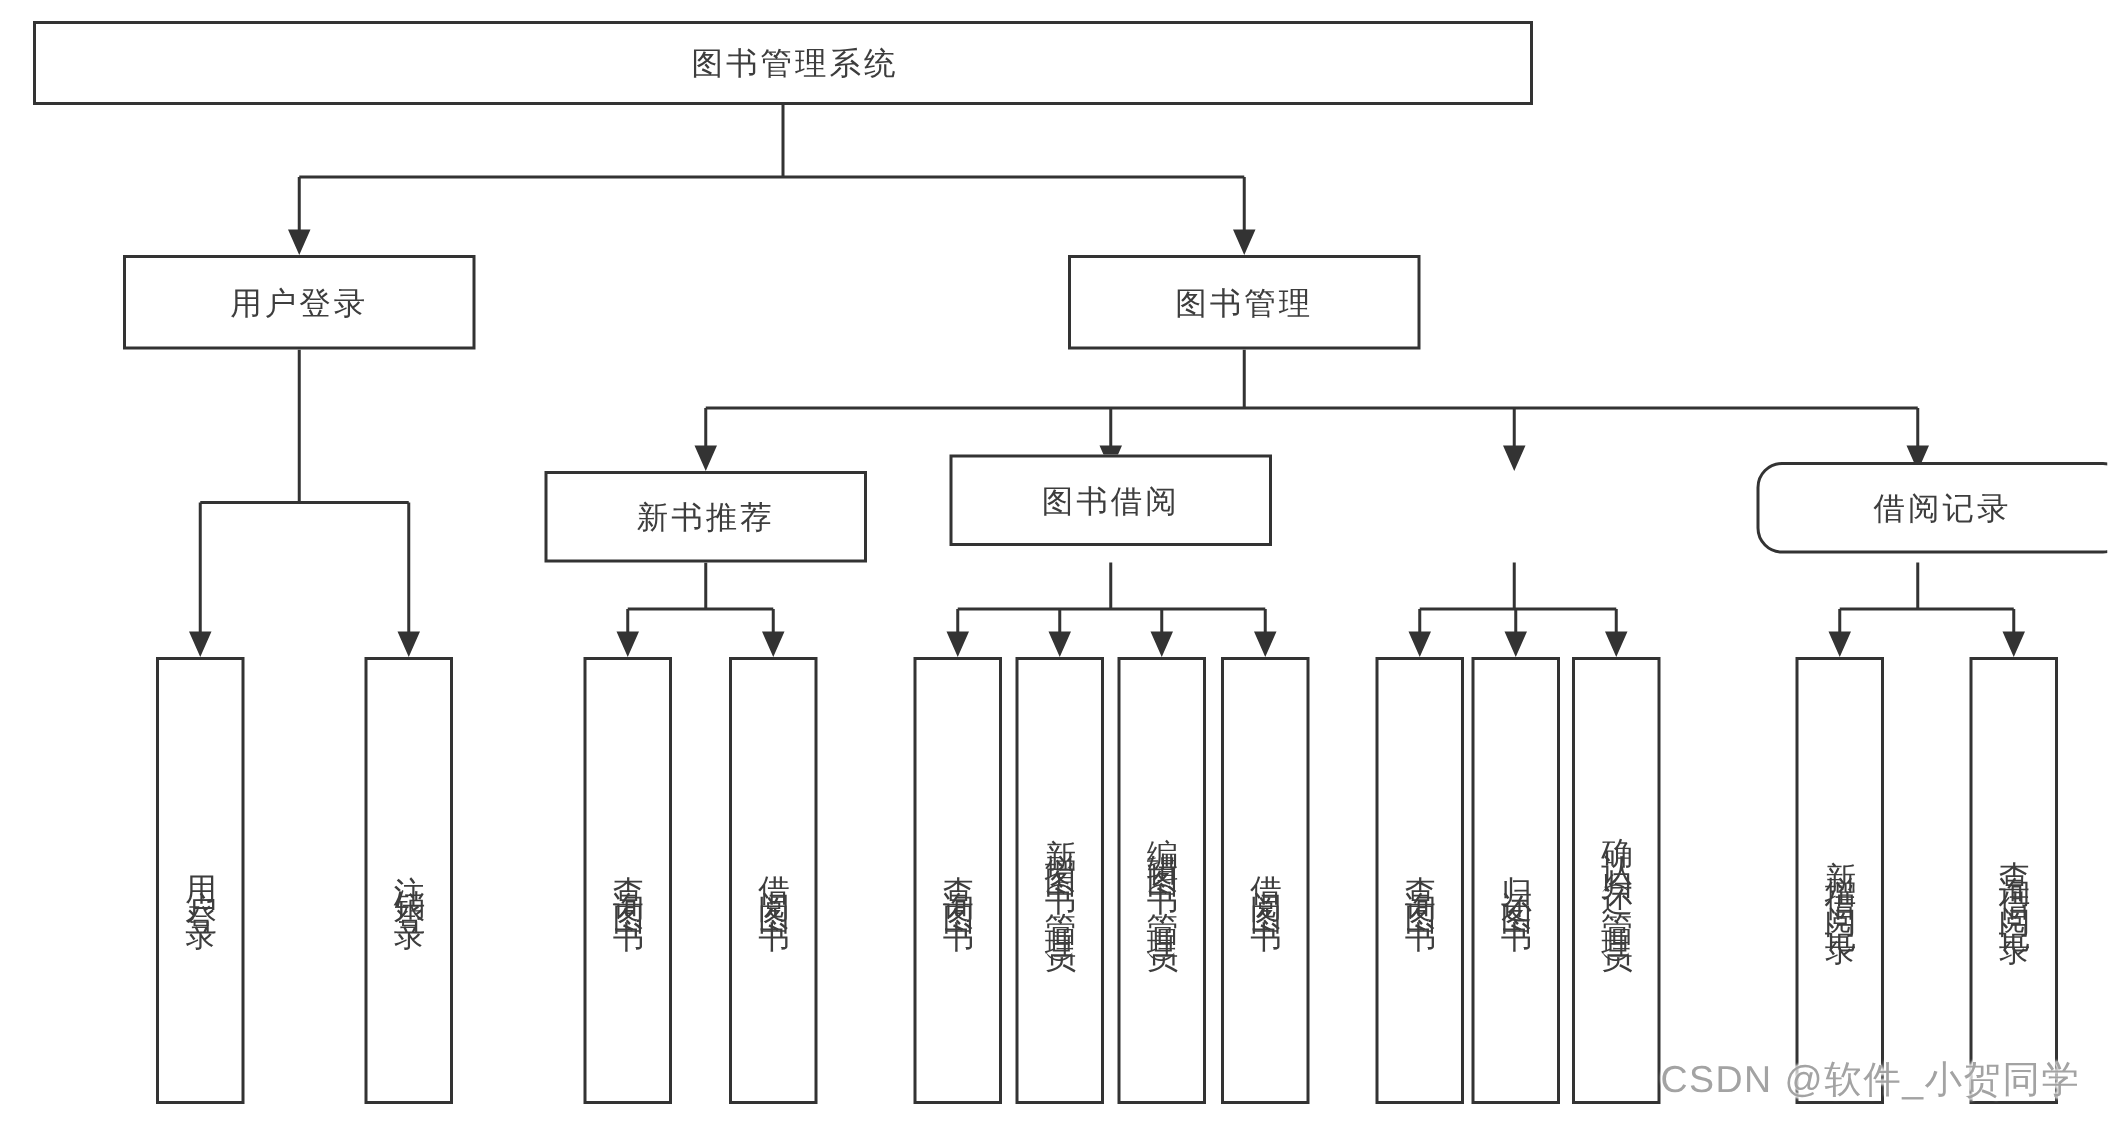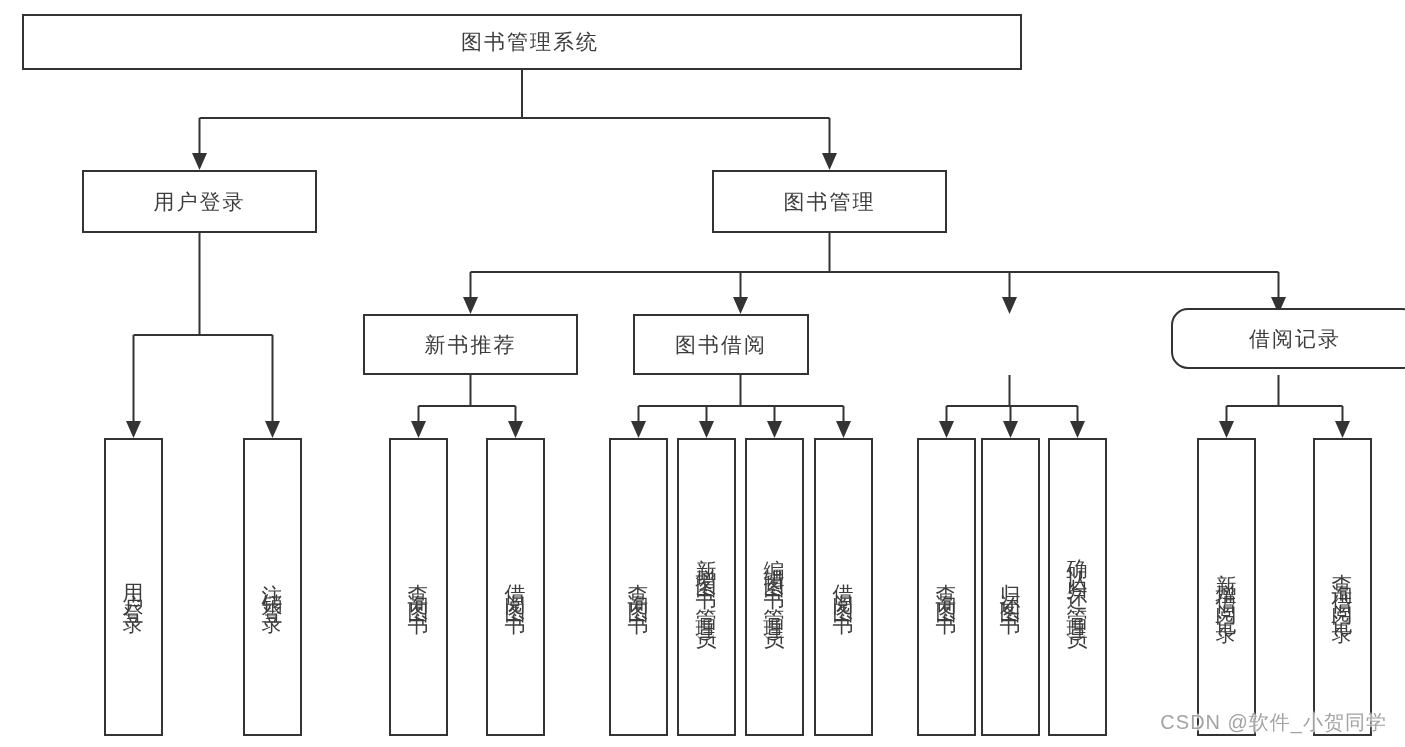--- a/index.html
+++ b/index.html
@@ -17,21 +17,21 @@
   .h-node { font-size:21px; letter-spacing:2px; }
   .root-node { font-size:21px; letter-spacing:2px; }
   .leaf { width:59px; top:438px; height:298px; }
   .vtext {
     writing-mode:vertical-rl; text-orientation:mixed;
     font-size:21px; letter-spacing:10px; line-height:1;
     color:#3d3d3d;
   }
   .watermark {
     position:absolute; right:18px; bottom:11px;
-    font-size:20px; letter-spacing:1px; color:#a3a3a3;
+    font-size:25px; letter-spacing:1px; color:#a3a3a3;
     text-shadow:0 0 2px #ffffff, 1px 1px 2px #ffffff, -1px -1px 2px #ffffff;
     white-space:nowrap;
   }
 </style>
 </head>
 <body>
 
 <div class="canvas">
 
   <svg class="connectors" viewBox="0 0 1405 747" xmlns="http://www.w3.org/2000/svg" aria-hidden="true">
@@ -90,21 +90,21 @@
       M1219,421 L1234,421 L1226.5,438 Z
       M1335,421 L1350,421 L1342.5,438 Z"></path>
   </svg>
 
   <div class="node root-node" style="left:22px; top:14px; width:1000px; height:56px;padding-left:16px;">图书管理系统</div>
 
   <div class="node h-node" style="left:82px; top:170px; width:235px; height:63px;">用户登录</div>
   <div class="node h-node" style="left:712px; top:170px; width:235px; height:63px;text-align:right;">图书管理</div>
 
   <div class="node h-node" style="left:363px; top:314px; width:215px; height:61px;font-family:Liberation Serif, serif;">新书推荐</div>
-  <div class="node h-node" style="left:633px; top:314px; width:176px; height:61px;">图书借阅</div>
+  <div class="node h-node" style="left:633px; top:303px; width:215px; height:61px;">图书借阅</div>
   <div class="node h-node" style="left:1171px; top:308px; width:248px; height:61px;border-radius:17px;">借阅记录</div>
 
   <div class="node leaf" style="left:104px;">
     <span class="vtext">用户登录</span>
   </div>
   <div class="node leaf" style="left:243px;">
     <span class="vtext">注销登录</span>
   </div>
 
   <div class="node leaf" style="left:389px;">

